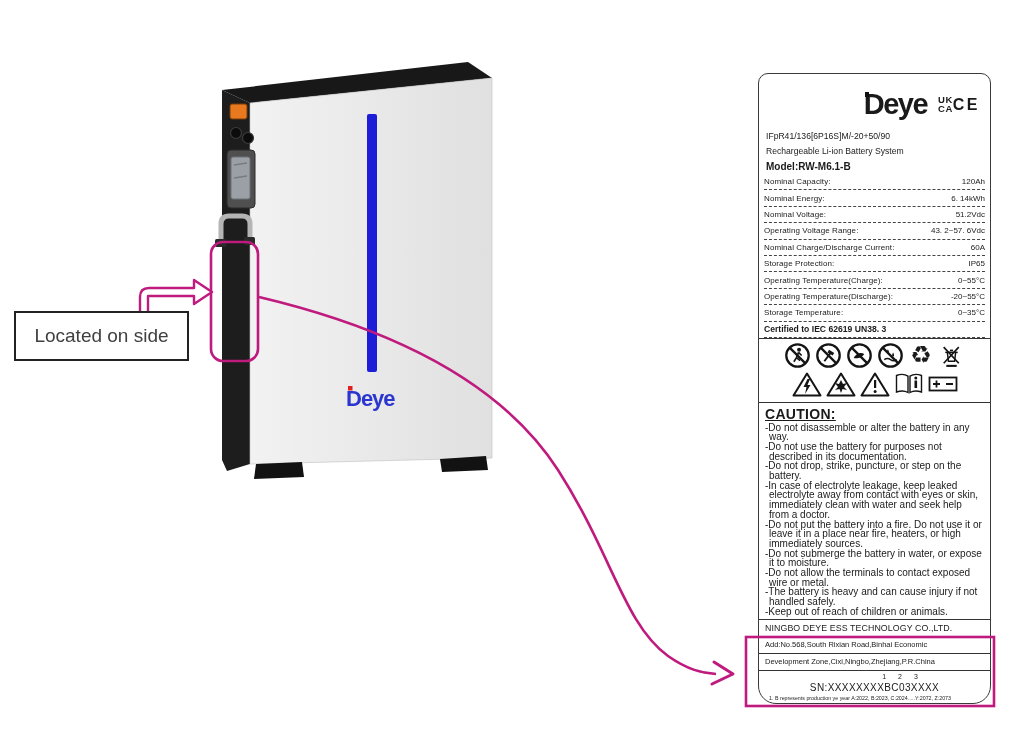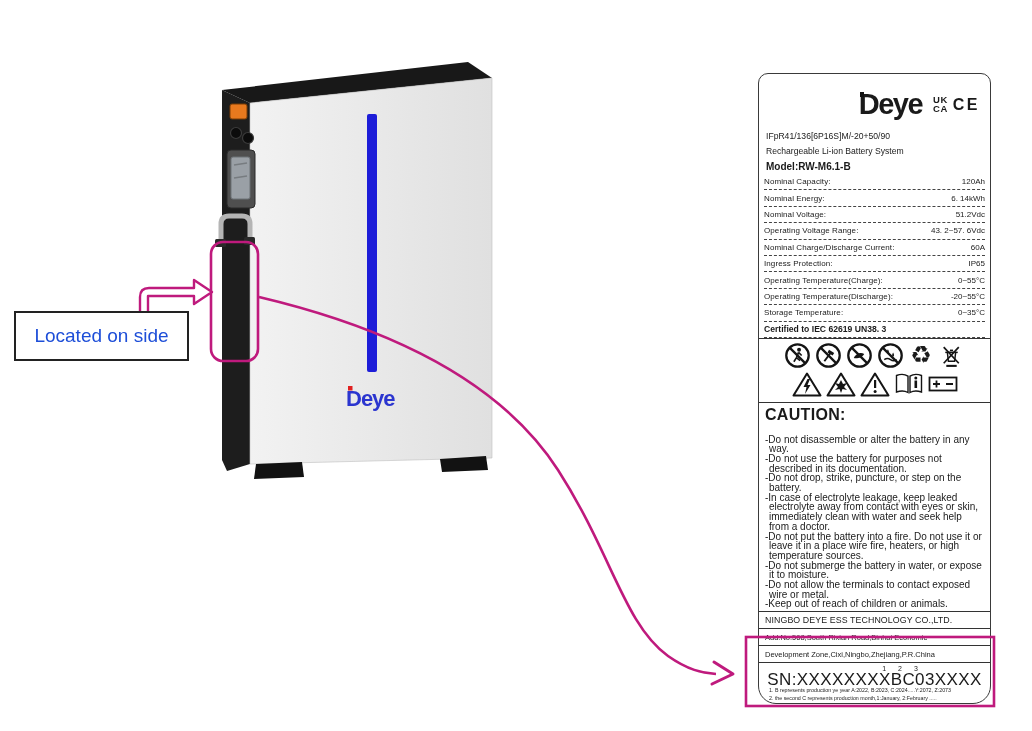--- a/index.html
+++ b/index.html
@@ -5,64 +5,64 @@
   html,body{margin:0;padding:0;background:#fff;}
   .page{position:relative;width:1032px;height:731px;background:#fff;overflow:hidden;
         font-family:"Liberation Sans", sans-serif;color:#1a1a1a;}
 
   
   .scene-svg{position:absolute;left:0;top:0;width:1032px;height:731px;z-index:2;pointer-events:none;}
 
   
   .callout{position:absolute;left:14px;top:311px;width:171px;height:46px;border:2px solid #222;
            background:#fff;display:flex;align-items:center;justify-content:center;
-           font-size:19px;color:#1d4ed8;z-index:3;}
+           font-size:19px;color:#404040;z-index:3;}
 
   
   .label{position:absolute;left:758px;top:73px;width:233px;height:631px;box-sizing:border-box;
          border:1.5px solid #3a3a3a;border-radius:10px 10px 18px 18px;background:#fff;z-index:1;
          overflow:hidden;display:flex;flex-direction:column;}
 
   .lbl-header{height:45px;display:flex;align-items:center;justify-content:flex-end;
               gap:11px;padding:8px 10px 0 0;flex:none;}
   .lbl-logo{font-size:29px;font-weight:bold;letter-spacing:-1.5px;position:relative;line-height:29px;}
   .logo-dot{position:absolute;left:1px;top:2px;width:4.5px;height:4.5px;background:#111;}
-  .marks{display:flex;align-items:center;gap:5px;}
+  .marks{display:flex;align-items:center;}
   .ukca{font-size:9.5px;font-weight:bold;line-height:8.5px;letter-spacing:0.5px;}
   .ce{font-size:16px;font-weight:bold;letter-spacing:2.5px;}
 
   .lbl-codes{padding:2px 7px 0;font-size:8.6px;line-height:15px;flex:none;}
   .model-line{font-weight:bold;font-size:10px;}
 
   .lbl-specs{flex:none;padding:0;}
   .spec-row{display:flex;justify-content:space-between;align-items:center;height:15.4px;
             margin:0 5px;border-bottom:1px dashed #444;font-size:8px;white-space:nowrap;}
   .spec-name{letter-spacing:0.1px;}
   .certified{margin:0 5px;height:15px;display:flex;align-items:center;border-bottom:1px dashed #444;
              font-weight:bold;font-size:8.6px;flex:none;}
 
   .lbl-icons{border-top:1.5px solid #333;border-bottom:1.5px solid #333;
              padding:3px 4px 4px;display:flex;flex-direction:column;gap:2px;flex:none;}
   .icon-row{display:flex;justify-content:center;align-items:center;gap:4px;}
   .ricon{display:inline-flex;align-items:center;justify-content:center;}
   .recycle-glyph{font-size:24px;line-height:26px;color:#1a1a1a;width:26px;text-align:center;}
 
   .lbl-caution{padding:3px 6px 2px;flex:none;}
-  .caution-title{font-size:16px;font-weight:bold;letter-spacing:0.3px;margin-bottom:11px;}
+  .caution-title{font-size:14px;font-weight:bold;letter-spacing:0.3px;margin-bottom:1px;text-decoration:underline;}
   .caution-item{font-size:10px;line-height:9.7px;padding-left:4px;text-indent:-4px;}
 
   .company-block{flex:none;text-align:right;}
   .company-line{border-top:1.2px solid #333;height:16px;display:flex;align-items:center;
                 padding:0 6px;font-size:8.8px;letter-spacing:0.1px;}
   .addr-line{border-top:1.2px solid #333;height:16px;display:flex;align-items:center;
              padding:0 6px;font-size:7.5px;}
 
   .lbl-sn{border-top:1.2px solid #333;padding-top:2px;flex:none;}
   .sn-digits{text-align:center;font-size:7px;letter-spacing:5px;padding-left:56px;line-height:8px;}
-  .sn-serial{text-align:center;font-size:17px;letter-spacing:0.4px;line-height:14px;}
+  .sn-serial{text-align:center;font-size:10px;letter-spacing:0.4px;line-height:14px;}
   .sn-note{font-size:5.3px;line-height:7.8px;padding-left:10px;color:#222;white-space:nowrap;}
   .sn-note.indent{padding-left:17px;}
 </style>
 </head>
 <body>
 
 <div class="page">
 
   <svg class="scene-svg" viewBox="0 0 1032 731">
     <defs>
@@ -155,21 +155,21 @@
       </div>
       <div class="spec-row">
         <span class="spec-name">Operating Voltage Range:</span>
         <span class="spec-value">43. 2~57. 6Vdc</span>
       </div>
       <div class="spec-row">
         <span class="spec-name">Nominal Charge/Discharge Current:</span>
         <span class="spec-value">60A</span>
       </div>
       <div class="spec-row">
-        <span class="spec-name">Ingress Protection:</span>
+        <span class="spec-name">Storage Protection:</span>
         <span class="spec-value">IP65</span>
       </div>
       <div class="spec-row">
         <span class="spec-name">Operating Temperature(Charge):</span>
         <span class="spec-value">0~55°C</span>
       </div>
       <div class="spec-row">
         <span class="spec-name">Operating Temperature(Discharge):</span>
         <span class="spec-value">-20~55°C</span>
       </div>
@@ -263,23 +263,24 @@
         </span>
       </div>
     </div>
 
     <div class="lbl-caution">
       <div class="caution-title">CAUTION:</div>
       <div class="caution-item">-Do not disassemble or alter the battery in any way.</div>
       <div class="caution-item">-Do not use the battery for purposes not described in its documentation.</div>
       <div class="caution-item">-Do not drop, strike, puncture, or step on the battery.</div>
       <div class="caution-item">-In case of electrolyte leakage, keep leaked electrolyte away from contact with eyes or skin, immediately clean with water and seek help from a doctor.</div>
-      <div class="caution-item">-Do not put the battery into a fire. Do not use it or leave it in a place wire fire, heaters, or high temperature sources.</div>
+      <div class="caution-item">-Do not put the battery into a fire. Do not use it or leave it in a place near fire, heaters, or high immediately sources.</div>
       <div class="caution-item">-Do not submerge the battery in water, or expose it to moisture.</div>
       <div class="caution-item">-Do not allow the terminals to contact exposed wire or metal.</div>
+      <div class="caution-item">-The battery is heavy and can cause injury if not handled safely.</div>
       <div class="caution-item">-Keep out of reach of children or animals.</div>
     </div>
 
     <div class="company-block">
       <div class="company-line">NINGBO DEYE ESS TECHNOLOGY CO.,LTD.</div>
       <div class="addr-line">Add:No.568,South Rixian Road,Binhai Economic</div>
       <div class="addr-line">Development Zone,Cixi,Ningbo,Zhejiang,P.R.China</div>
     </div>
 
     <div class="lbl-sn">

